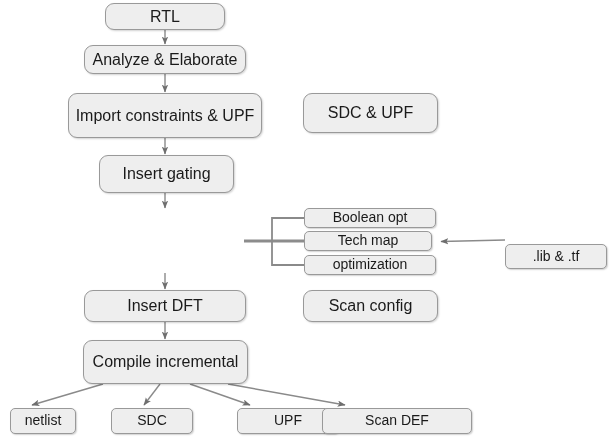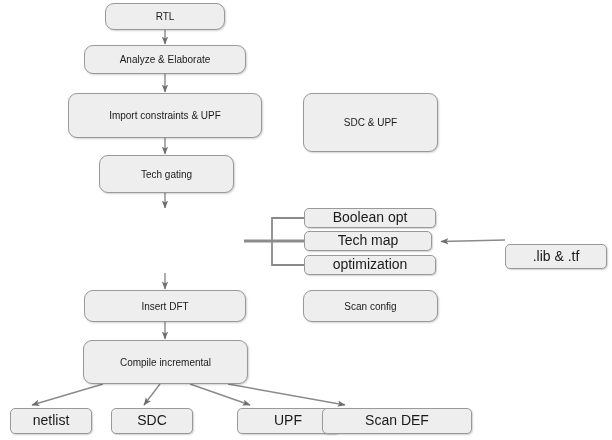--- a/index.html
+++ b/index.html
@@ -18,21 +18,21 @@
   .node {
     position: absolute;
     box-sizing: border-box;
     background: #eeeeee;
     border: 1px solid #999999;
     border-radius: 9px;
     display: flex;
     align-items: center;
     justify-content: center;
     color: #1a1a1a;
-    font-size: 10px;
+    font-size: 16px;
     line-height: 1.1;
     text-align: center;
     white-space: nowrap;
     box-shadow: 1px 1px 2px rgba(0,0,0,0.18);
   }
   .node.small {
     border-radius: 5px;
     font-size: 14px;
     box-shadow: 1px 1px 1.5px rgba(0,0,0,0.18);
   }
@@ -79,27 +79,27 @@
       <line x1="103" y1="384" x2="32" y2="405" marker-end="url(#arrow)"></line>
       <line x1="160" y1="384" x2="144" y2="405" marker-end="url(#arrow)"></line>
       <line x1="190" y1="384" x2="250" y2="405" marker-end="url(#arrow)"></line>
       <line x1="228" y1="384" x2="345" y2="405" marker-end="url(#arrow)"></line>
     </g>
   </svg>
 
   <div class="node" style="left: 105px; top: 3px; width: 120px; height: 27px;">RTL</div>
   <div class="node" style="left: 84px; top: 45px; width: 162px; height: 29px;">Analyze &amp; Elaborate</div>
   <div class="node" style="left: 68px; top: 93px; width: 194px; height: 45px;">Import constraints &amp; UPF</div>
-  <div class="node" style="left: 303px; top: 93px; width: 135px; height: 59px;">SDC &amp; UPF</div>
-  <div class="node" style="left: 99px; top: 155px; width: 135px; height: 38px;">Tech gating</div>
+  <div class="node" style="left: 303px; top: 93px; width: 135px; height: 40px;">SDC &amp; UPF</div>
+  <div class="node" style="left: 99px; top: 155px; width: 135px; height: 38px;">Insert gating</div>
   <div class="node small" style="left: 304px; top: 208px; width: 132px; height: 20px;">Boolean opt</div>
   <div class="node small" style="left: 304px; top: 231px; width: 128px; height: 20px;">Tech map</div>
   <div class="node small" style="left: 304px; top: 255px; width: 132px; height: 20px;">optimization</div>
   <div class="node small" style="left: 505px; top: 244px; width: 102px; height: 25px;">.lib &amp; .tf</div>
   <div class="node" style="left: 84px; top: 290px; width: 162px; height: 32px;">Insert DFT</div>
   <div class="node" style="left: 303px; top: 290px; width: 135px; height: 32px;">Scan config</div>
   <div class="node" style="left: 83px; top: 340px; width: 165px; height: 44px;">Compile incremental</div>
-  <div class="node small" style="left: 10px; top: 408px; width: 82px; height: 26px;">netlist</div>
+  <div class="node small" style="left: 10px; top: 408px; width: 66px; height: 26px;">netlist</div>
   <div class="node small" style="left: 111px; top: 408px; width: 82px; height: 26px;">SDC</div>
   <div class="node small" style="left: 205px; top: 408px; width: 102px; height: 26px; margin-left: 32px;">UPF</div>
   <div class="node small" style="left: 322px; top: 408px; width: 150px; height: 26px;">Scan DEF</div>
 
 </div>
 
 </body></html>

